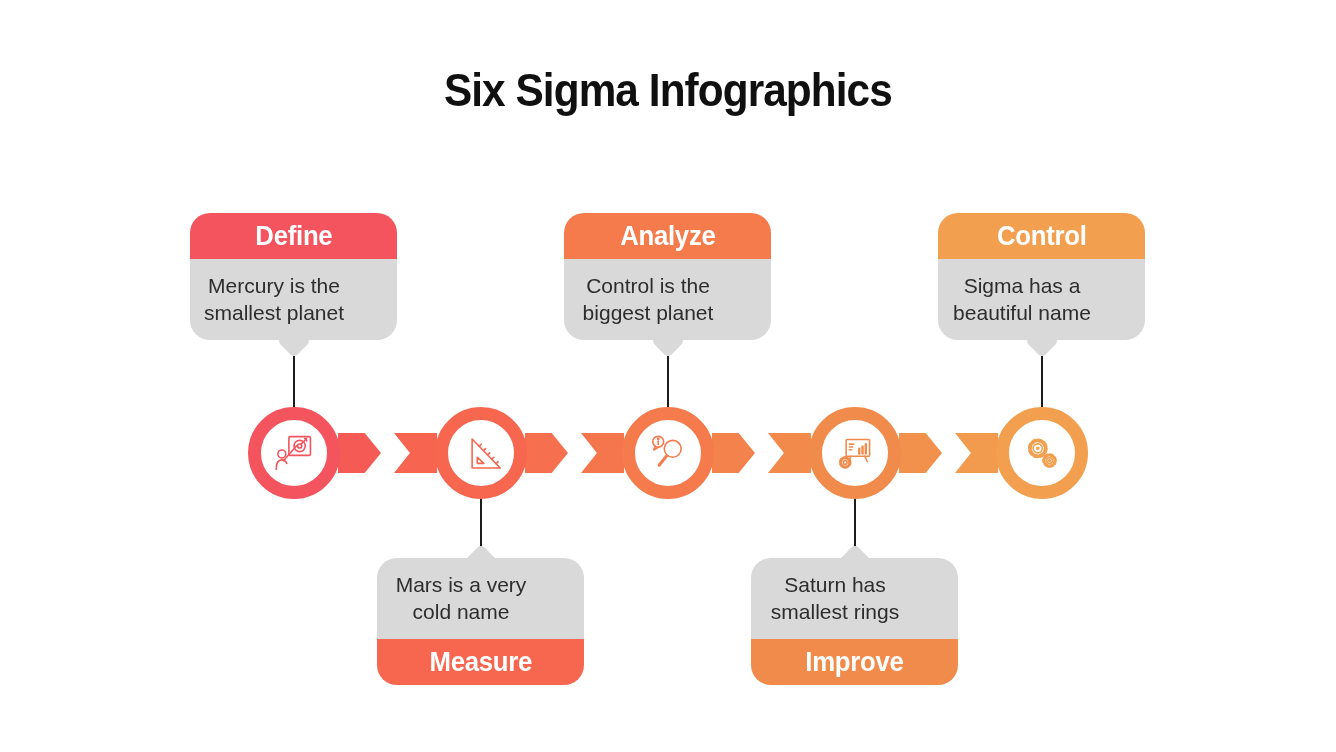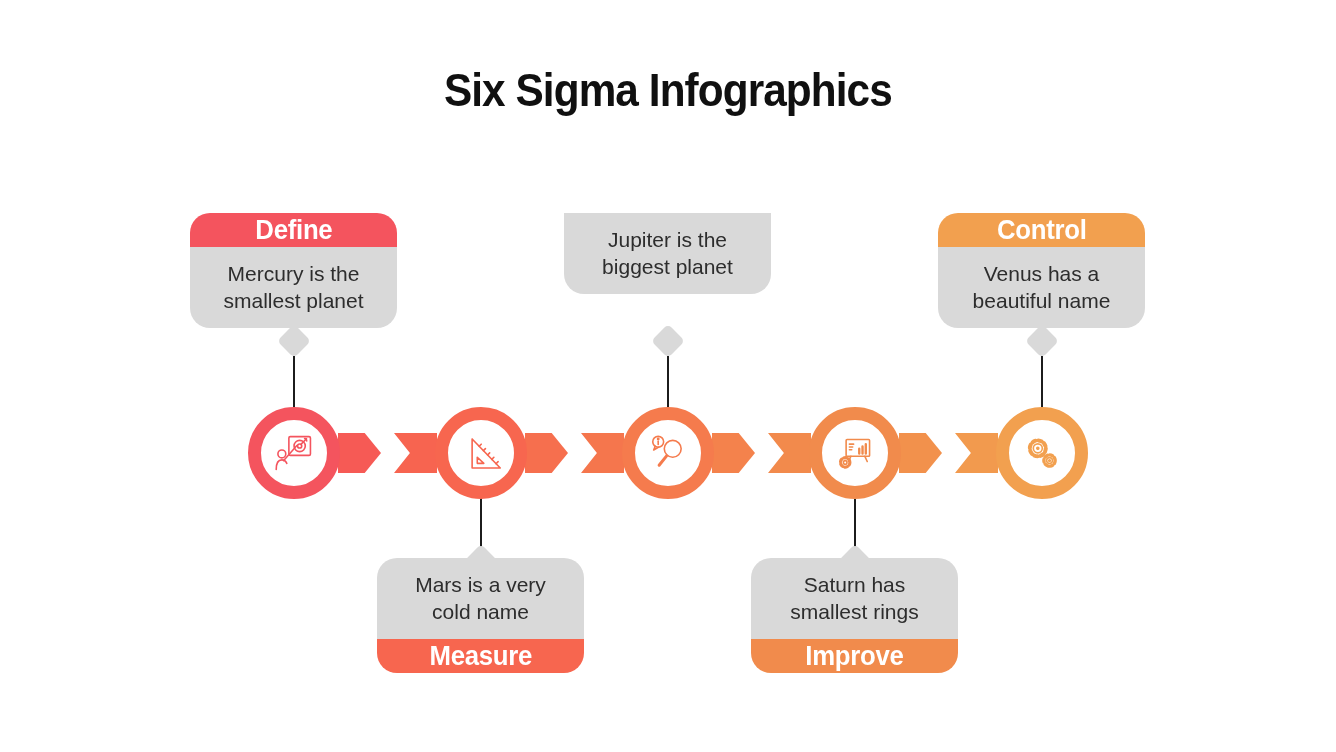--- a/index.html
+++ b/index.html
@@ -11,27 +11,27 @@
   .title-wrap{position:absolute;top:62px;left:0;width:100%;text-align:center;}
   .title{
     display:inline-block;margin:0;font-size:47px;font-weight:bold;color:#101010;
     letter-spacing:-1px;transform:scaleX(.9);white-space:nowrap;
   }
   
   .callout{position:absolute;width:207px;height:131px;}
   .callout.top{top:213px;}
   .callout.bottom{top:558px;}
   .callout-header{
-    position:relative;height:34px;display:flex;align-items:center;justify-content:center;
+    position:relative;height:46px;display:flex;align-items:center;justify-content:center;
     background:var(--c);z-index:2;text-align:right;
   }
   .callout.top .callout-header{border-radius:20px 20px 0 0;}
   .callout.bottom .callout-header{border-radius:0 0 20px 20px;}
   .callout-body{
-    position:relative;height:81px;display:flex;align-items:center;justify-content:center;
+    position:relative;height:81px;display:flex;align-items:center;
     background:#d9d9d9;z-index:2;
   }
   .callout.top .callout-body{border-radius:0 0 20px 20px;}
   .callout.bottom .callout-body{border-radius:20px 20px 0 0;}
   .header-label{
     display:inline-block;font-size:28px;font-weight:bold;color:#fff;
     transform:scaleX(.92);letter-spacing:-.3px;white-space:nowrap;
   }
   .body-text{
     display:block;width:168px;text-align:center;font-size:21px;line-height:1.25;color:#2d2d2d;
@@ -79,32 +79,35 @@
     <div class="callout-header" style="--c: #f4545e;">
       <span class="header-label">Define</span>
     </div>
     <div class="callout-body">
       <span class="body-text">Mercury is the smallest planet</span>
     </div>
     <div class="tail"></div>
   </div>
 
   <div class="callout top" style="left:564px">
-    <div class="callout-body">
-      <span class="body-text">Jupiter is the biggest planet</span>
+    <div class="callout-header" style="--c: #f57b4d;">
+      <span class="header-label">Analyze</span>
+    </div>
+    <div class="callout-body">
+      <span class="body-text">Control is the biggest planet</span>
     </div>
     <div class="tail"></div>
   </div>
 
   <div class="callout top" style="left:938px">
     <div class="callout-header" style="--c: #f2a04f;">
       <span class="header-label">Control</span>
     </div>
     <div class="callout-body">
-      <span class="body-text">Venus has a beautiful name</span>
+      <span class="body-text">Sigma has a beautiful name</span>
     </div>
     <div class="tail"></div>
   </div>
 
   <div class="callout bottom" style="left:377px">
     <div class="callout-body">
       <span class="body-text">Mars is a very cold name</span>
     </div>
     <div class="callout-header" style="--c: #f7664f;">
       <span class="header-label">Measure</span>

